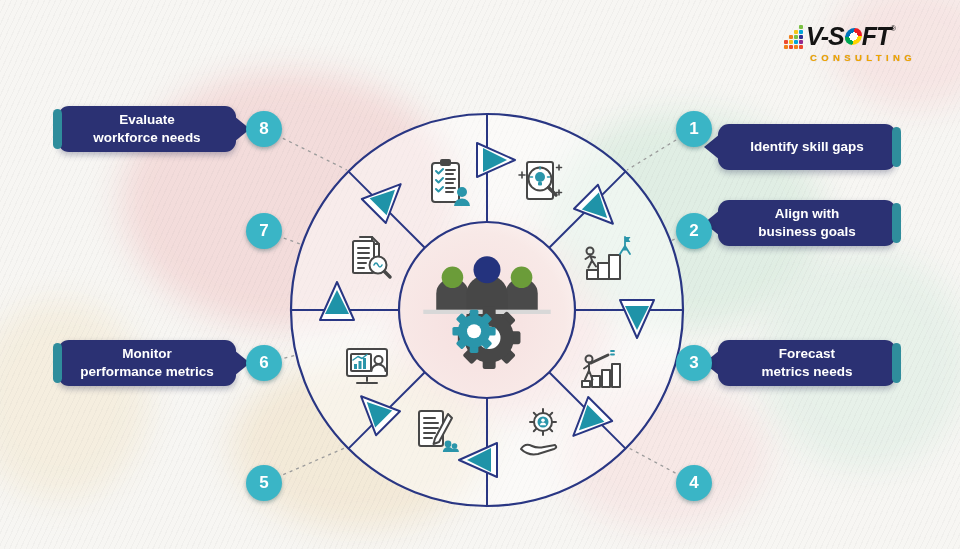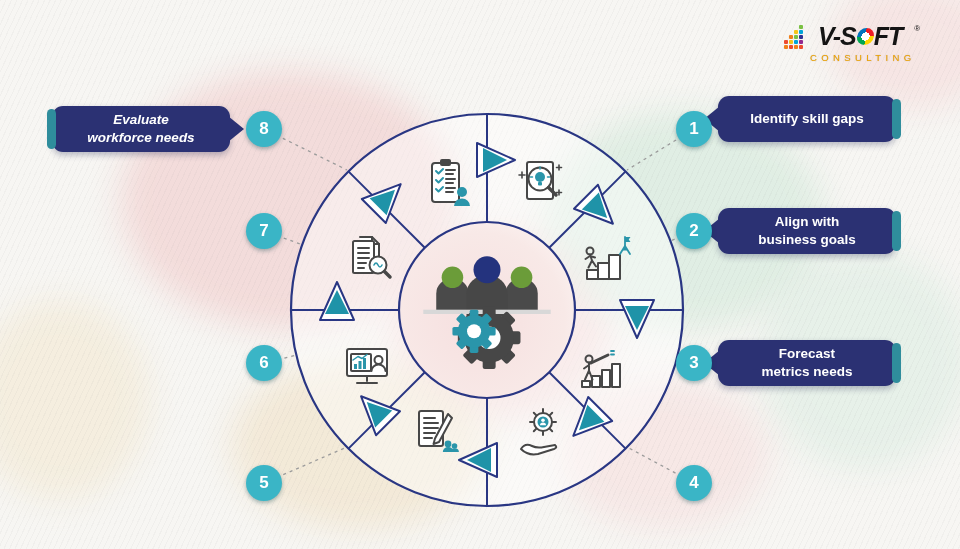--- a/index.html
+++ b/index.html
@@ -4,36 +4,36 @@
 <style>
   html,body{margin:0;padding:0;background:#e9e7e3;font-family:"Liberation Sans",sans-serif;}
   #canvas{position:relative;width:960px;height:549px;overflow:hidden;background:#f7f6f3;}
   
   .blob{position:absolute;border-radius:50%;filter:blur(16px);}
   .hatch{position:absolute;inset:0;background:repeating-linear-gradient(115deg,rgba(150,150,150,.07) 0 1px,transparent 1px 5px);}
   
   .title{position:absolute;top:14px;left:0;width:960px;text-align:center;color:#3c3a3a;font-weight:bold;font-size:30px;line-height:1.16;letter-spacing:.2px;}
   
   .logo{position:absolute;top:22px;right:26px;width:150px;}
-  .logo-row{display:flex;align-items:center;gap:12px;}
+  .logo-row{display:flex;align-items:center;}
   .mosaic{display:flex;align-items:flex-end;margin-right:2px;}
   .mosaic .col{display:flex;flex-direction:column;margin-right:1px;}
   .mosaic i{display:block;width:4px;height:4px;margin-top:1px;border-radius:1px;}
   .brand{font-size:25px;font-weight:bold;font-style:italic;color:#141414;letter-spacing:-1px;display:flex;align-items:center;}
   .logo-o{display:inline-block;width:17px;height:17px;border-radius:50%;margin:0 0 0 1px;transform:skewX(-8deg);
     background:radial-gradient(circle at 50% 50%,#fff 0 34%,transparent 35%),
                conic-gradient(#ed1c24 0 25%,#ffd400 25% 50%,#00a651 50% 75%,#0072bc 75% 100%);}
   .reg{font-size:8px;color:#141414;align-self:flex-start;margin-top:2px;}
-  .logo-sub{color:#f0a400;font-weight:normal;font-size:9.5px;letter-spacing:4.4px;margin:1px 0 0 26px;text-shadow:0 0 1px rgba(60,40,0,.35);}
+  .logo-sub{color:#f0a400;font-weight:bold;font-size:9.5px;letter-spacing:4.4px;margin:1px 0 0 26px;text-shadow:0 0 1px rgba(60,40,0,.35);}
   
   svg.scene{position:absolute;left:0;top:0;z-index:1;}
   
   .pill{position:absolute;width:178px;height:46px;background:#2b3173;border-radius:11px;color:#fff;display:flex;align-items:center;justify-content:center;text-align:center;z-index:2;box-shadow:0 3px 6px rgba(30,35,80,.30);}
   .pill-label{font-size:13.5px;font-weight:bold;line-height:1.3;white-space:pre-line;}
-  .pill.left{left:52px;font-style:italic;}
+  .pill.left{left:58px;}
   .pill.right{left:718px;}
   .pill.left::before{content:"";position:absolute;left:-5px;top:3px;bottom:3px;width:9px;background:#2f8d9c;border-radius:6px;z-index:-1;}
   .pill.right::before{content:"";position:absolute;right:-5px;top:3px;bottom:3px;width:9px;background:#2f8d9c;border-radius:6px;z-index:-1;}
   .pill.left::after{content:"";position:absolute;right:-14px;top:50%;transform:translateY(-50%);border-top:13px solid transparent;border-bottom:13px solid transparent;border-left:16px solid #2b3173;}
   .pill.right::after{content:"";position:absolute;left:-14px;top:50%;transform:translateY(-50%);border-top:13px solid transparent;border-bottom:13px solid transparent;border-right:16px solid #2b3173;}
   .num{position:absolute;width:36px;height:36px;border-radius:50%;background:#3ab5c6;color:#fff;font-weight:bold;font-size:17px;display:flex;align-items:center;justify-content:center;z-index:3;box-shadow:0 2px 4px rgba(0,60,70,.35);}
 </style>
 </head>
 <body>
 
@@ -256,41 +256,45 @@
         <rect x="-4" y="-20" width="8" height="40" rx="1.5"></rect>
         <rect x="-4" y="-20" width="8" height="40" rx="1.5" transform="rotate(45)"></rect>
         <rect x="-4" y="-20" width="8" height="40" rx="1.5" transform="rotate(90)"></rect>
         <rect x="-4" y="-20" width="8" height="40" rx="1.5" transform="rotate(135)"></rect>
         <circle r="15"></circle>
         <circle r="6.5" fill="#ffffff"></circle>
       </g>
     </g>
   </svg>
 
-  <div class="pill right" style="top:96px">
+  <div class="pill right" style="top:124px">
       <span class="pill-label">Identify skill gaps</span>
     </div>
   <div class="num" style="left:676px;top:111px">1</div>
 
-  <div class="pill right" style="top:208px">
+  <div class="pill right" style="top:200px">
       <span class="pill-label">Align with
 business goals</span>
     </div>
   <div class="num" style="left:676px;top:213px">2</div>
 
   <div class="pill right" style="top:340px">
       <span class="pill-label">Forecast
 metrics needs</span>
     </div>
   <div class="num" style="left:676px;top:345px">3</div>
 
   <div class="num" style="left:676px;top:465px">4</div>
 
   <div class="num" style="left:246px;top:465px">5</div>
 
+  <div class="pill left" style="top:340px">
+      <span class="pill-label">Monitor
+performance metrics</span>
+    </div>
   <div class="num" style="left:246px;top:345px">6</div>
 
   <div class="num" style="left:246px;top:213px">7</div>
 
   <div class="pill left" style="top:106px">
       <span class="pill-label">Evaluate
 workforce needs</span>
     </div>
   <div class="num" style="left:246px;top:111px">8</div>
 

